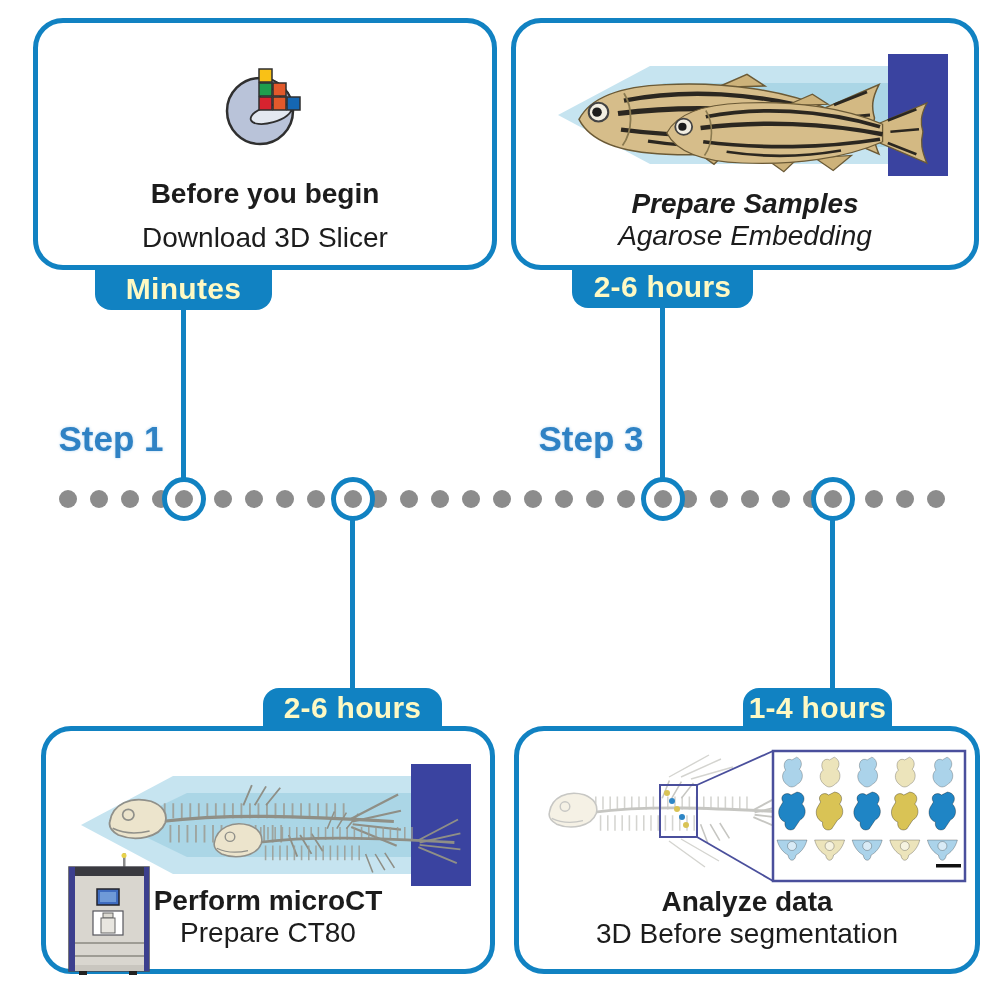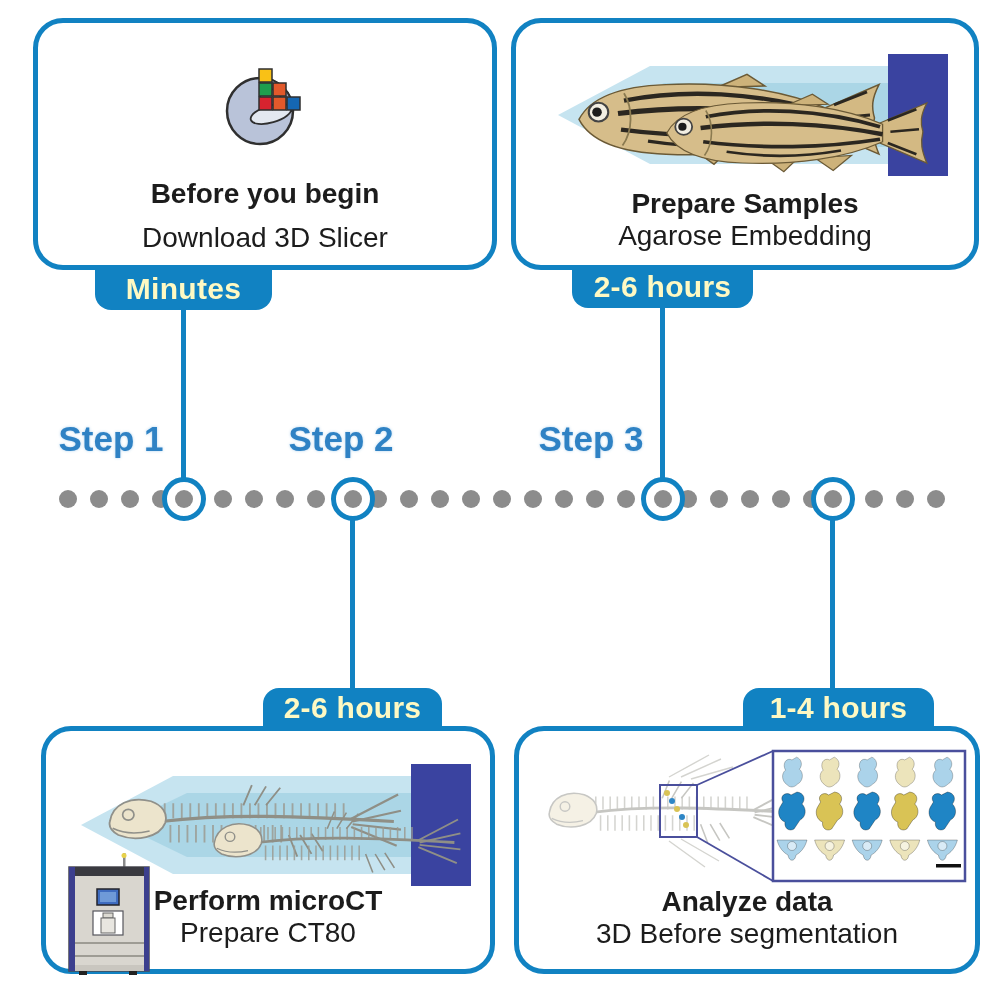--- a/index.html
+++ b/index.html
@@ -4,34 +4,34 @@
 <style>
   :root{
     --accent:#1182c2; --step:#2f82c4; --dot:#8c8c8c; --navy:#3a43a0; --text:#1c1c1c;
   }
   html,body{margin:0;padding:0;background:#fff;}
   body{font-family:"Liberation Sans","DejaVu Sans",sans-serif;}
   #stage{position:relative;width:996px;height:996px;background:#ffffff;overflow:hidden;}
   .abs{position:absolute;}
   .card{position:absolute;background:#fff;border:5px solid var(--accent);border-radius:30px;z-index:2;box-sizing:border-box;}
   #card-byb{left:33px;top:18px;width:464px;height:252px;}
-  #card-ps{left:511px;top:18px;width:468px;height:252px;}
+  #card-ps{left:511px;top:18px;width:468px;height:252px;font-style:italic;}
   #card-mc{left:41px;top:726px;width:454px;height:248px;}
   #card-ad{left:514px;top:726px;width:466px;height:248px;}
   .card-title{position:absolute;left:0;right:0;text-align:center;font-weight:700;font-size:28px;color:var(--text);line-height:1.1;}
   .card-sub{position:absolute;left:0;right:0;text-align:center;font-weight:400;font-size:28px;color:var(--text);line-height:1.1;}
   #card-byb .card-title{top:156px;} #card-byb .card-sub{top:200px;}
   #card-ps .card-title{top:166px;} #card-ps .card-sub{top:198px;}
   #card-mc .card-title{top:155px;} #card-mc .card-sub{top:187px;}
   #card-ad .card-title{top:156px;} #card-ad .card-sub{top:188px;}
   .badge{position:absolute;z-index:1;background:var(--accent);color:#fef9c3;font-weight:700;font-size:30px;text-align:center;box-sizing:border-box;line-height:1;letter-spacing:.3px;}
   #badge-byb{left:95px;top:260px;width:177px;height:50px;border-radius:0 0 16px 16px;padding-top:14px;}
   #badge-ps{left:572px;top:260px;width:181px;height:48px;border-radius:0 0 16px 16px;padding-top:12px;}
   #badge-mc{left:263px;top:688px;width:179px;height:44px;border-radius:16px 16px 0 0;padding-top:5px;}
-  #badge-ad{left:743px;top:688px;width:191px;height:44px;border-radius:16px 16px 0 0;padding-top:5px;}
+  #badge-ad{left:743px;top:688px;width:149px;height:44px;border-radius:16px 16px 0 0;padding-top:5px;}
   .vline{position:absolute;width:5px;background:var(--accent);z-index:0;}
   #vl1{left:181px;top:306px;height:175px;}
   #vl2{left:350px;top:517px;height:175px;}
   #vl3{left:660px;top:304px;height:177px;}
   #vl4{left:830px;top:517px;height:175px;}
   .step-label{position:absolute;top:419px;transform:translateX(-50%);font-size:35px;font-weight:700;color:var(--step);z-index:1;white-space:nowrap;text-shadow:0 0 3px rgba(165,205,235,.85);}
   #step1{left:111px;} #step2{left:341px;} #step3{left:591px;} #step4{left:804px;}
   .dot{position:absolute;top:490px;width:18px;height:18px;border-radius:50%;background:var(--dot);z-index:0;}
   .circle-marker{position:absolute;top:477px;width:44px;height:44px;border-radius:50%;border:5px solid var(--accent);background:#fff;box-sizing:border-box;display:flex;align-items:center;justify-content:center;z-index:1;}
   .dot-inner{width:18px;height:18px;border-radius:50%;background:var(--dot);}
@@ -93,21 +93,20 @@
   <div class="vline" id="vl2"></div>
   <div class="vline" id="vl3"></div>
   <div class="vline" id="vl4"></div>
 
   <div class="badge" id="badge-byb">Minutes</div>
   <div class="badge" id="badge-ps">2-6 hours</div>
   <div class="badge" id="badge-mc">2-6 hours</div>
   <div class="badge" id="badge-ad">1-4 hours</div>
 
   <div class="step-label" id="step1">Step 1</div>
-  <div class="step-label" id="step2">Step 2</div>
   <div class="step-label" id="step3">Step 3</div>
 
   <div id="timeline">
       <div class="dot" style="left: 59px;"></div>
       <div class="dot" style="left: 90px;"></div>
       <div class="dot" style="left: 121px;"></div>
       <div class="dot" style="left: 152px;"></div>
       <div class="dot" style="left: 214px;"></div>
       <div class="dot" style="left: 245px;"></div>
       <div class="dot" style="left: 276px;"></div>

